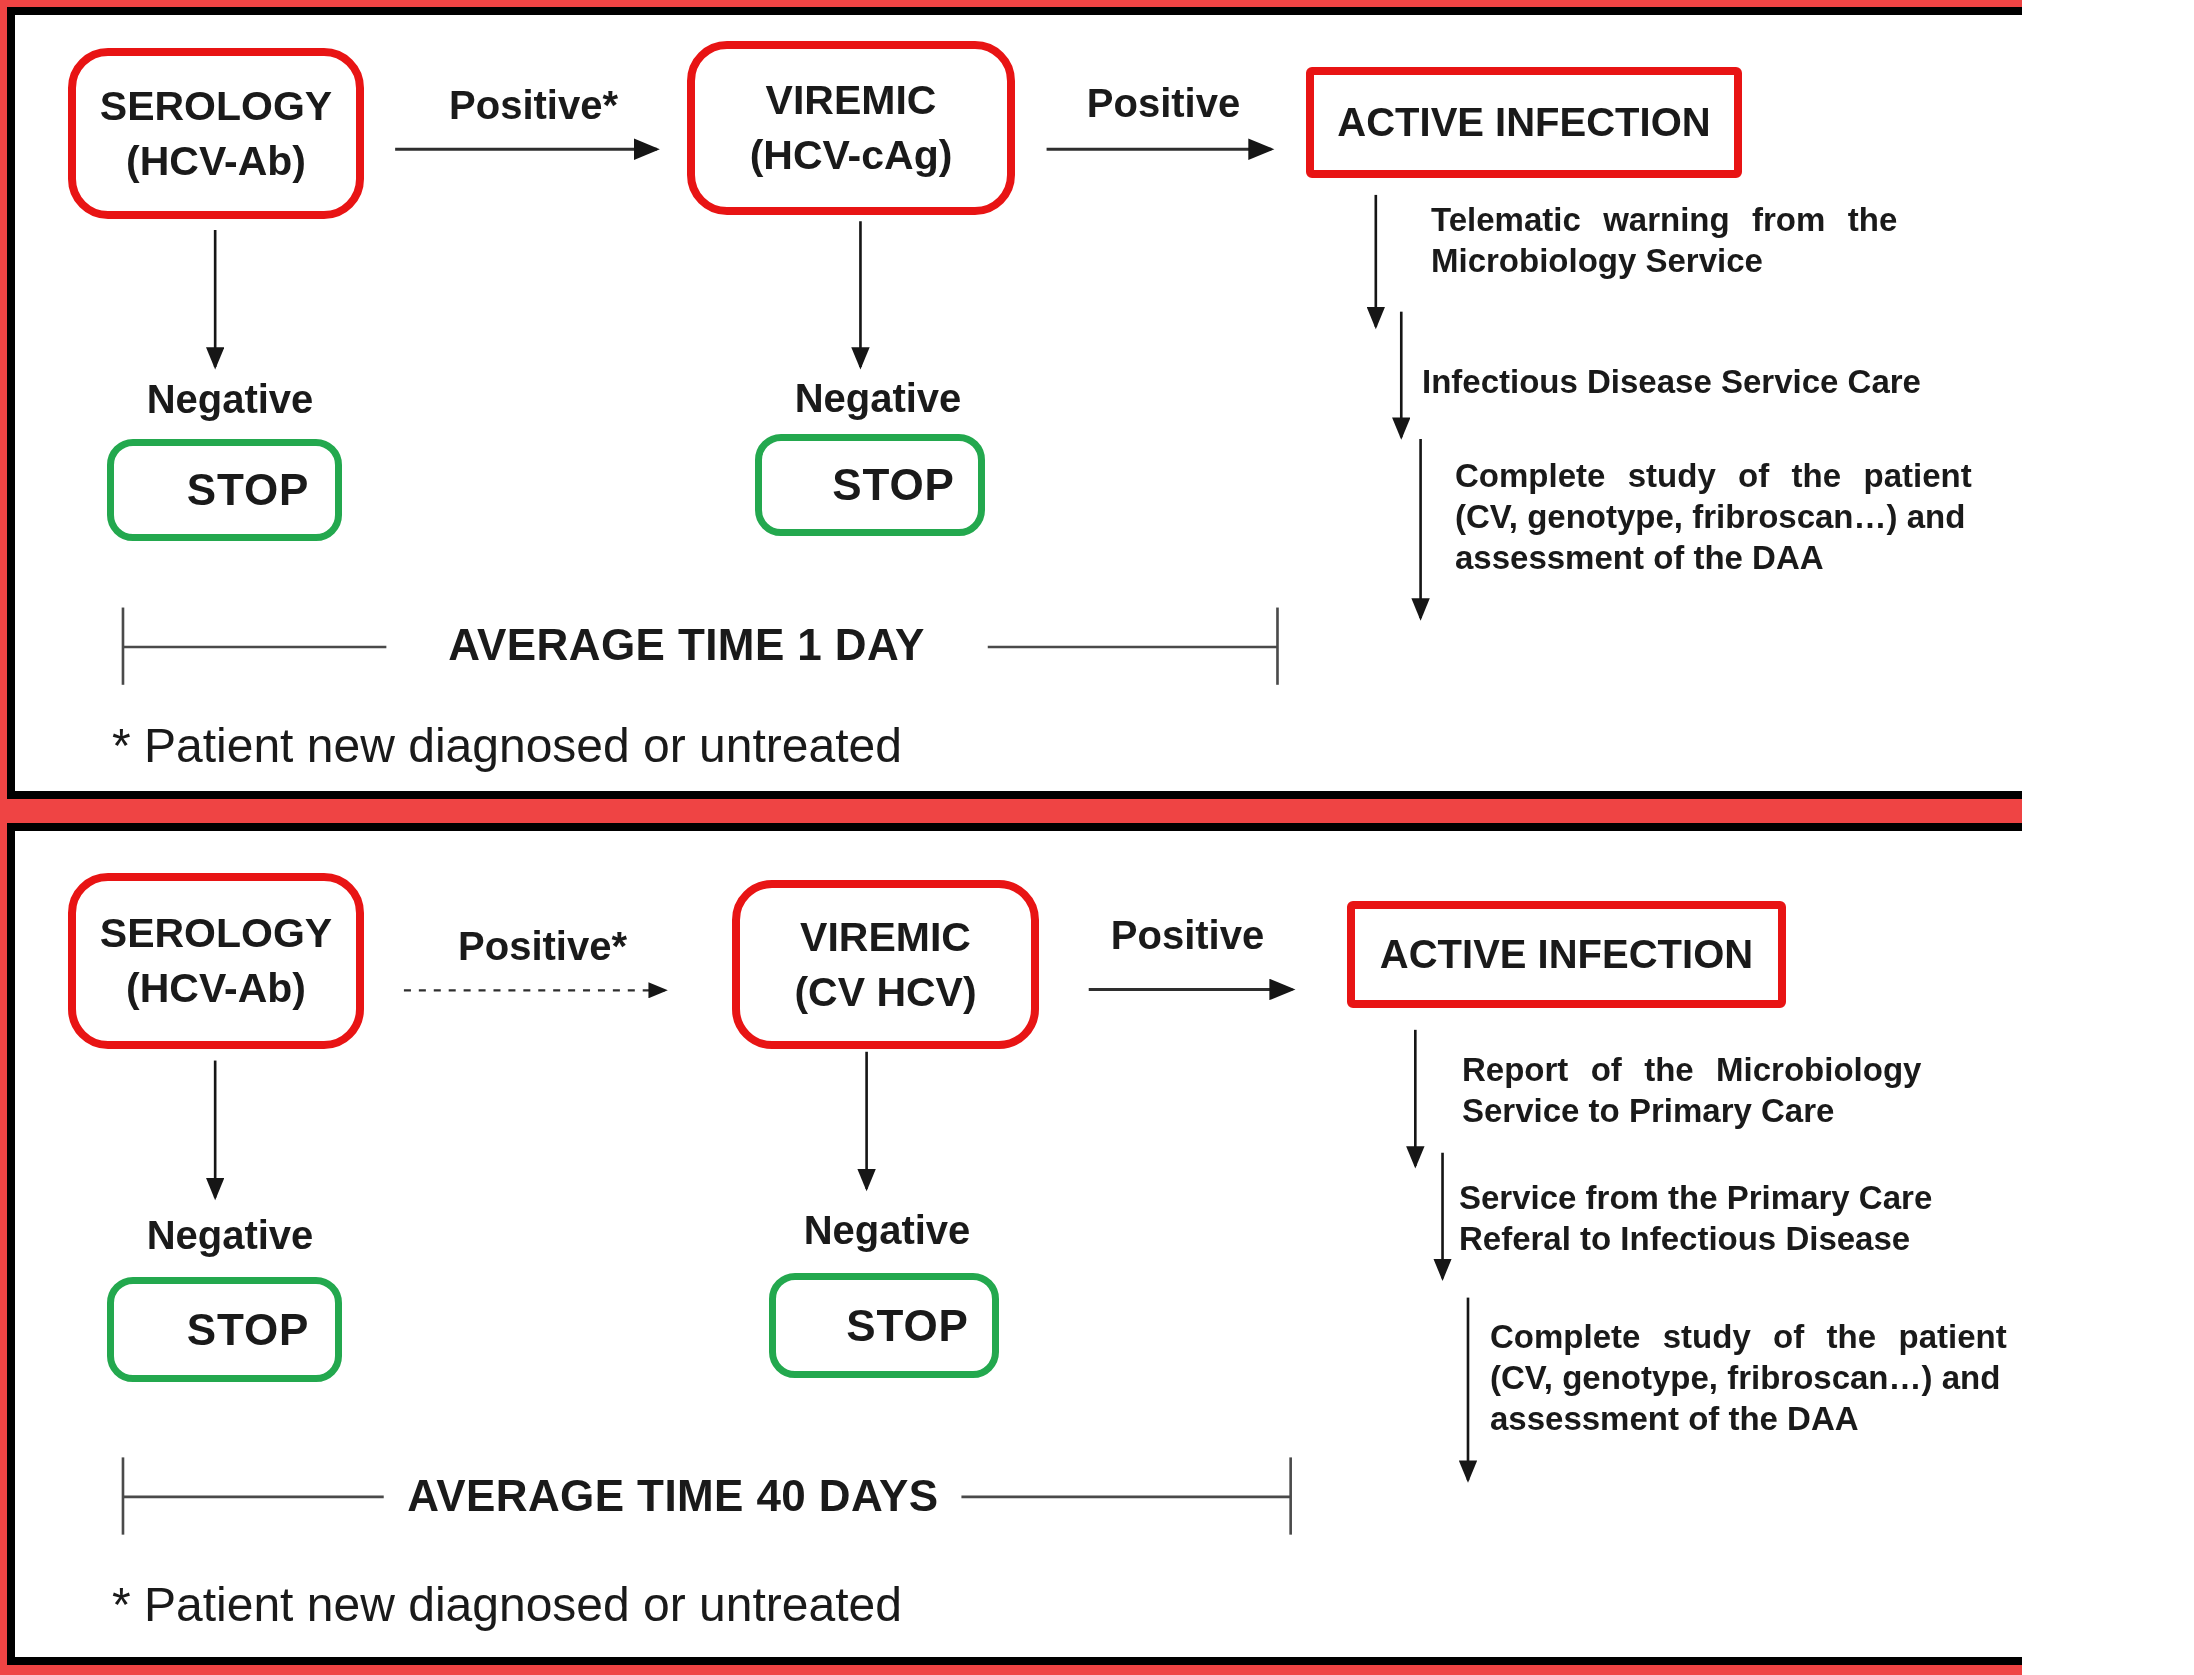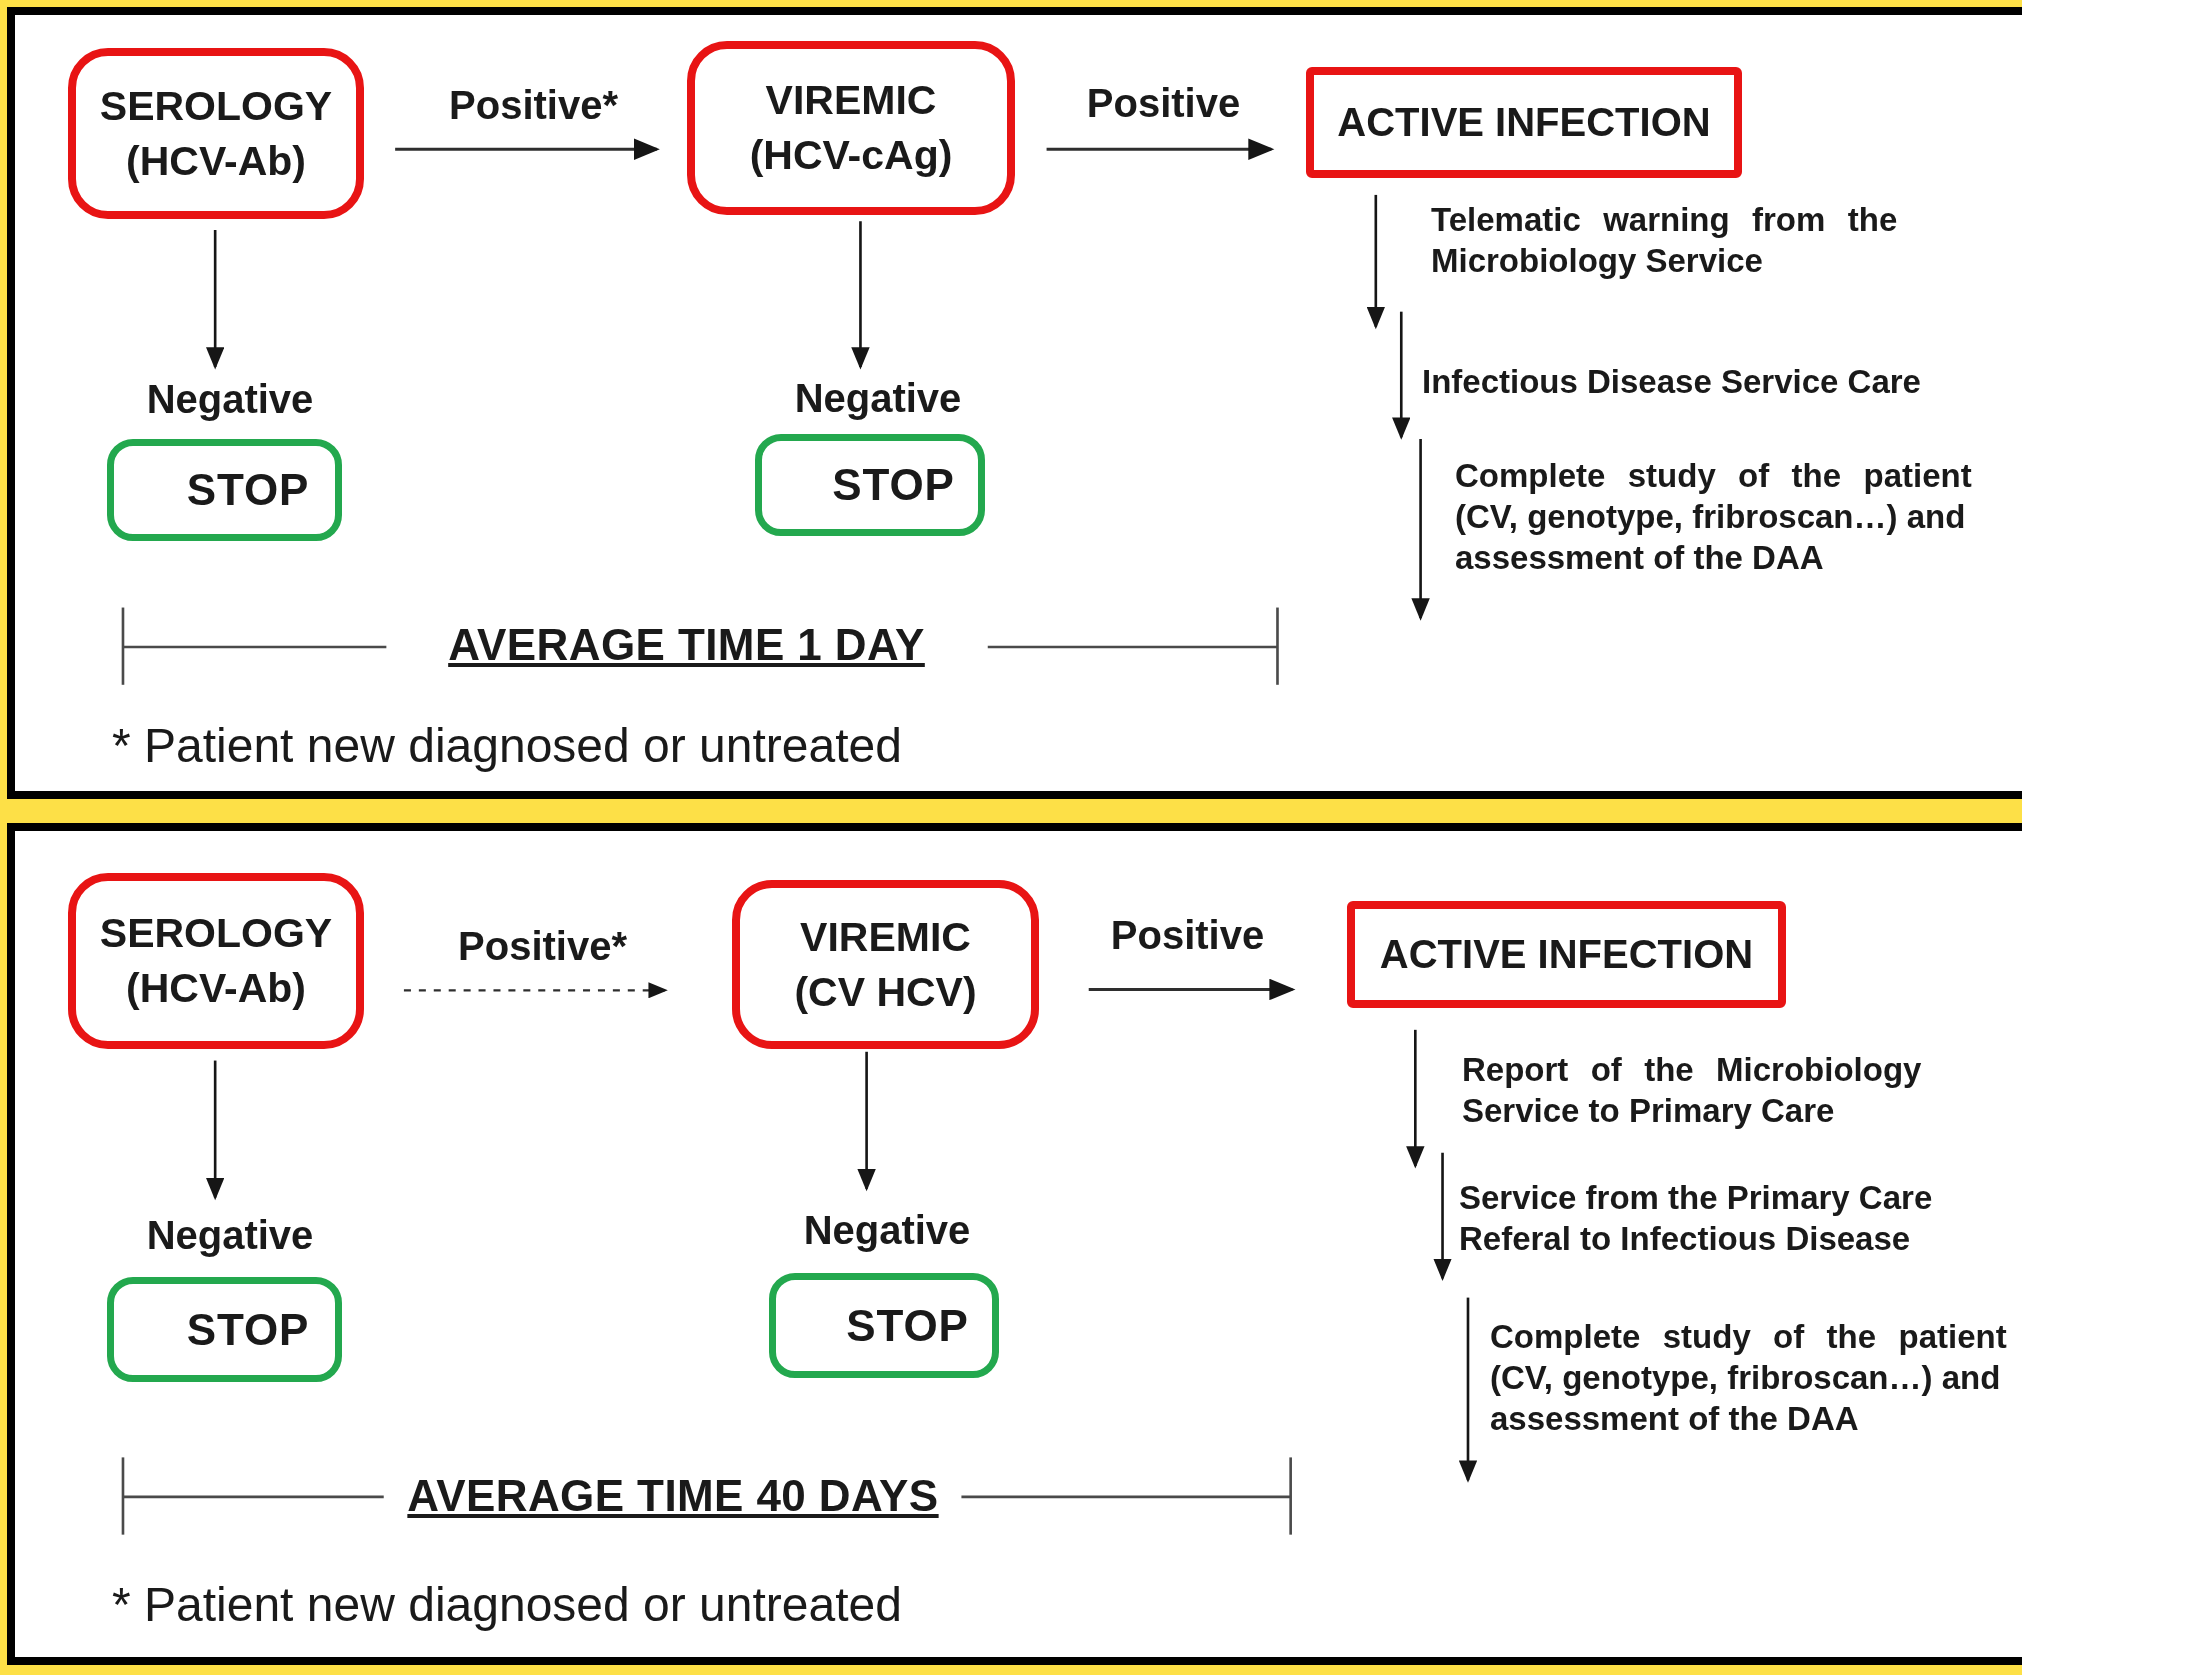--- a/index.html
+++ b/index.html
@@ -3,39 +3,39 @@
 <meta charset="utf-8">
 <style>
   :root{
     --red:#e81414;
     --green:#23a84e;
     --ink:#1a1a1a;
     --line:#2e2e2e;
   }
   html,body{margin:0;padding:0;background:#fff;}
   .page{
-    position:relative;width:2022px;height:1676px;background:#fde047;
+    position:relative;width:2022px;height:1676px;background:#ef4444;
     font-family:"Liberation Sans",sans-serif;color:var(--ink);overflow:hidden;
   }
   .panel{position:absolute;border:8px solid #000;background:#fff;box-sizing:border-box;}
   .node{
     position:absolute;border:8.8px solid var(--red);border-radius:40px;background:#fff;
     display:flex;flex-direction:column;align-items:center;justify-content:center;
     text-align:center;font-weight:bold;font-size:41px;line-height:1.34;box-sizing:border-box;
   }
   .node--wide{border-radius:6px;font-size:40px;}
   .stop{
     position:absolute;border:7px solid var(--green);border-radius:26px;background:#fff;
     display:flex;align-items:center;justify-content:center;
     font-weight:bold;font-size:44px;box-sizing:border-box;letter-spacing:0.9px;padding-left:47px;
   }
   .edge-label{position:absolute;font-weight:bold;font-size:40px;text-align:center;white-space:nowrap;}
   .step{position:absolute;font-weight:bold;font-size:33px;line-height:1.24;text-align:left;}
   .step .wide{word-spacing:0.40em;}
-  .avg{position:absolute;font-weight:bold;font-size:44px;text-align:center;white-space:nowrap;letter-spacing:0.4px;text-decoration:underline;}
+  .avg{position:absolute;font-weight:bold;font-size:44px;text-align:center;white-space:nowrap;letter-spacing:0.4px;}
   .footnote{position:absolute;font-size:48px;font-weight:400;white-space:nowrap;}
   .panel-letter{position:absolute;font-weight:bold;font-size:90px;line-height:1;}
   svg.overlay{position:absolute;left:0;top:0;pointer-events:none;}
   svg .conn{stroke:var(--line);stroke-width:3.5;fill:none;}
   svg .vconn{stroke:#161616;stroke-width:3;fill:none;}
   svg .dash{stroke-dasharray:8 9;stroke-width:2.6;}
   svg .brk{stroke:#4a4a4a;stroke-width:3;fill:none;}
 </style>
 </head>
 <body>

